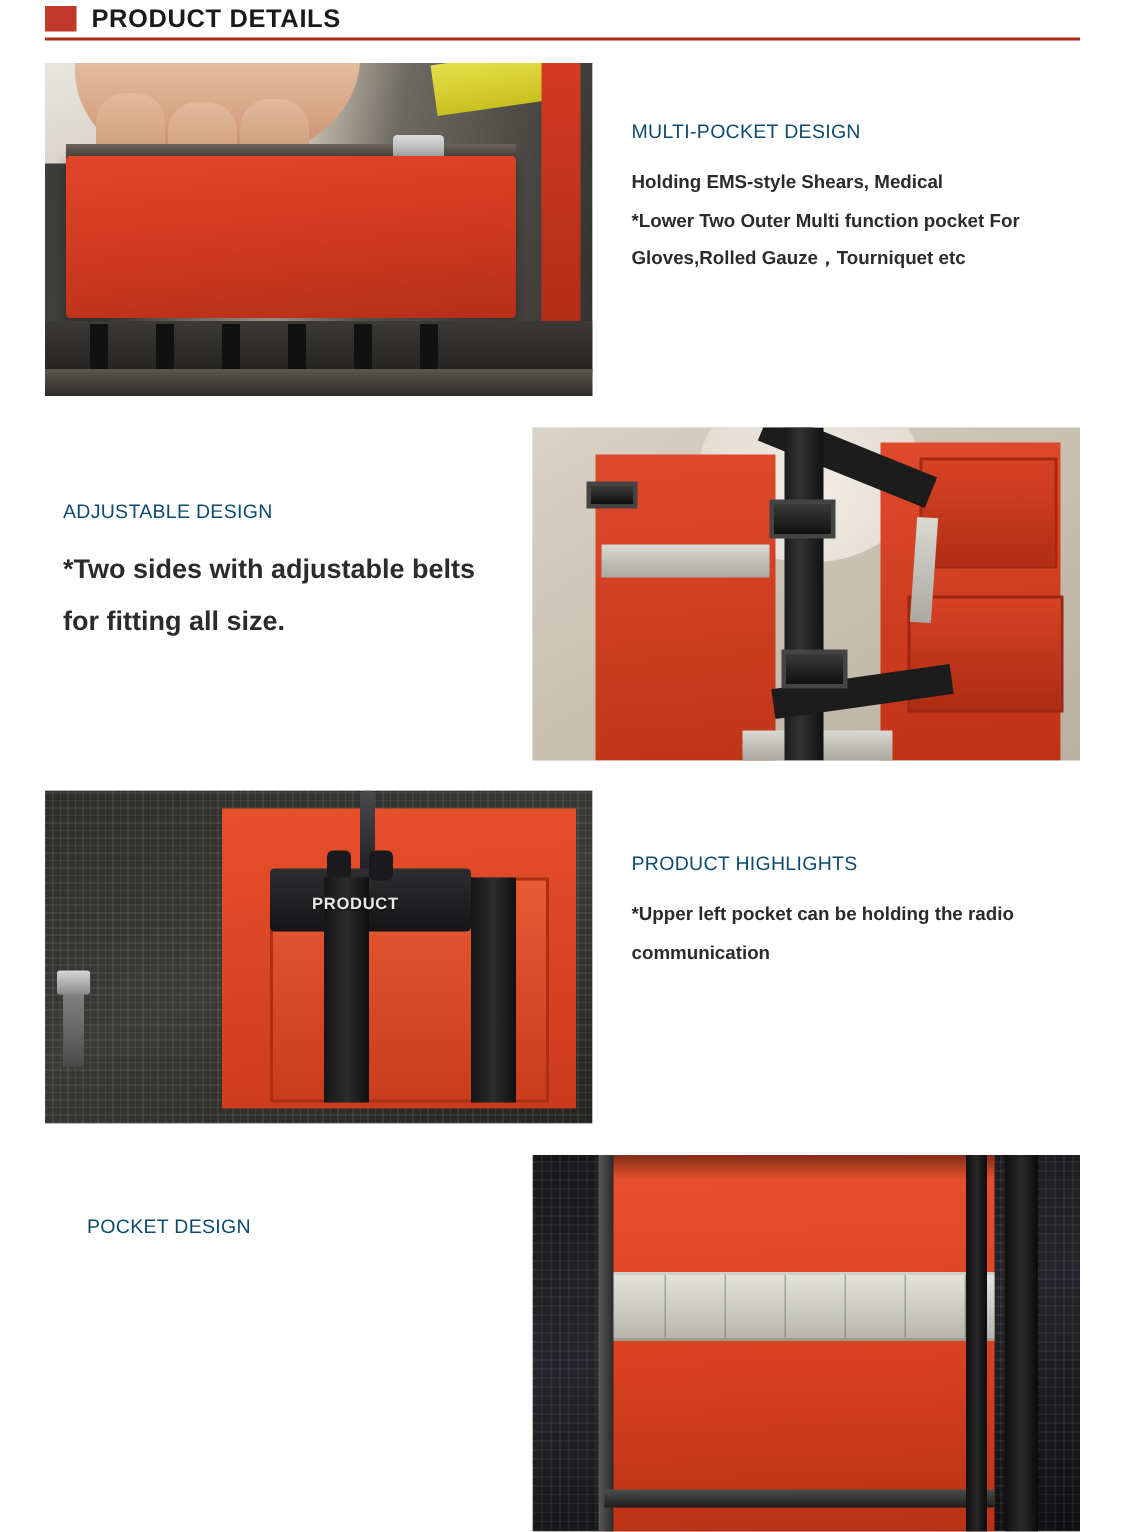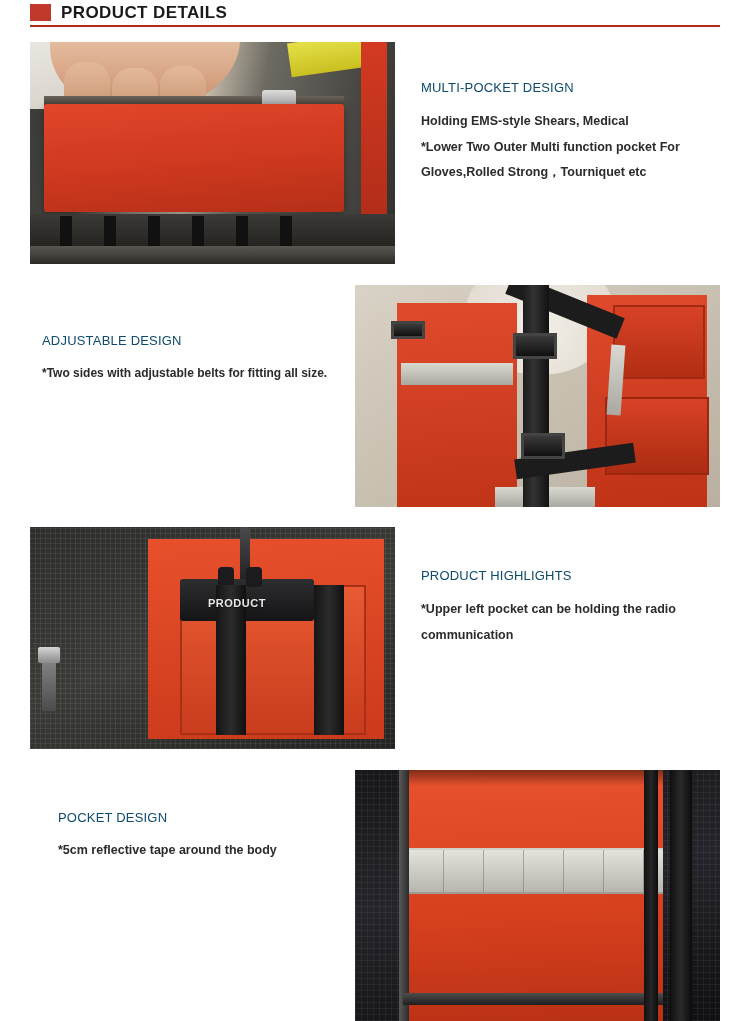--- a/index.html
+++ b/index.html
@@ -299,21 +299,21 @@
 
   
   #txt1 { left: 421px; top: 80px; width: 290px; }
   #txt2 { left: 42px;  top: 333px; width: 300px; }
   #txt3 { left: 421px; top: 568px; width: 280px; }
   #txt4 { left: 58px;  top: 810px; width: 290px; }
 
   #txt1 .blk-line { line-height: 2.05; }
   #txt3 .blk-line { line-height: 2.05; }
   #txt4 .blk-line { line-height: 1.85; font-size: 12.5px; }
-  #txt2 .blk-line { font-size: 12px; }
+  #txt2 .blk-line { font-size: 18px; }
 </style>
 </head>
 <body>
 
 <div class="header">
   <div class="header-marker"></div>
   <div class="header-title">PRODUCT DETAILS</div>
 </div>
 
 <div class="photo" id="photo1">
@@ -337,21 +337,21 @@
     <div class="p1-loop" style="left:206px"></div>
     <div class="p1-loop" style="left:250px"></div>
     <div class="p1-bottom"></div>
   </div>
 </div>
 
 <div class="txtblock" id="txt1">
   <h2 class="blk-title">MULTI-POCKET DESIGN</h2>
   <p class="blk-line">Holding EMS-style Shears, Medical</p>
   <p class="blk-line">*Lower Two Outer Multi function pocket For</p>
-  <p class="blk-line">Gloves,Rolled Strong，Tourniquet etc</p>
+  <p class="blk-line">Gloves,Rolled Gauze，Tourniquet etc</p>
 </div>
 
 <div class="txtblock" id="txt2">
   <h2 class="blk-title">ADJUSTABLE DESIGN</h2>
   <p class="blk-line">*Two sides with adjustable belts for fitting all size.</p>
 </div>
 
 <div class="photo" id="photo2">
   <div class="ph-inner">
     <div class="p2-bg"></div>
@@ -391,21 +391,20 @@
 </div>
 
 <div class="txtblock" id="txt3">
   <h2 class="blk-title">PRODUCT HIGHLIGHTS</h2>
   <p class="blk-line">*Upper left pocket can be holding the radio</p>
   <p class="blk-line">communication</p>
 </div>
 
 <div class="txtblock" id="txt4">
   <h2 class="blk-title">POCKET DESIGN</h2>
-  <p class="blk-line">*5cm reflective tape around the body</p>
 </div>
 
 <div class="photo" id="photo4">
   <div class="ph-inner">
     <div class="p4-bg"></div>
     <div class="p4-mesh"></div>
     <div class="p4-body"></div>
     <div class="p4-top-shadow"></div>
     <div class="p4-tape">
       <div class="p4-tape-seg" style="left:40px"></div>

